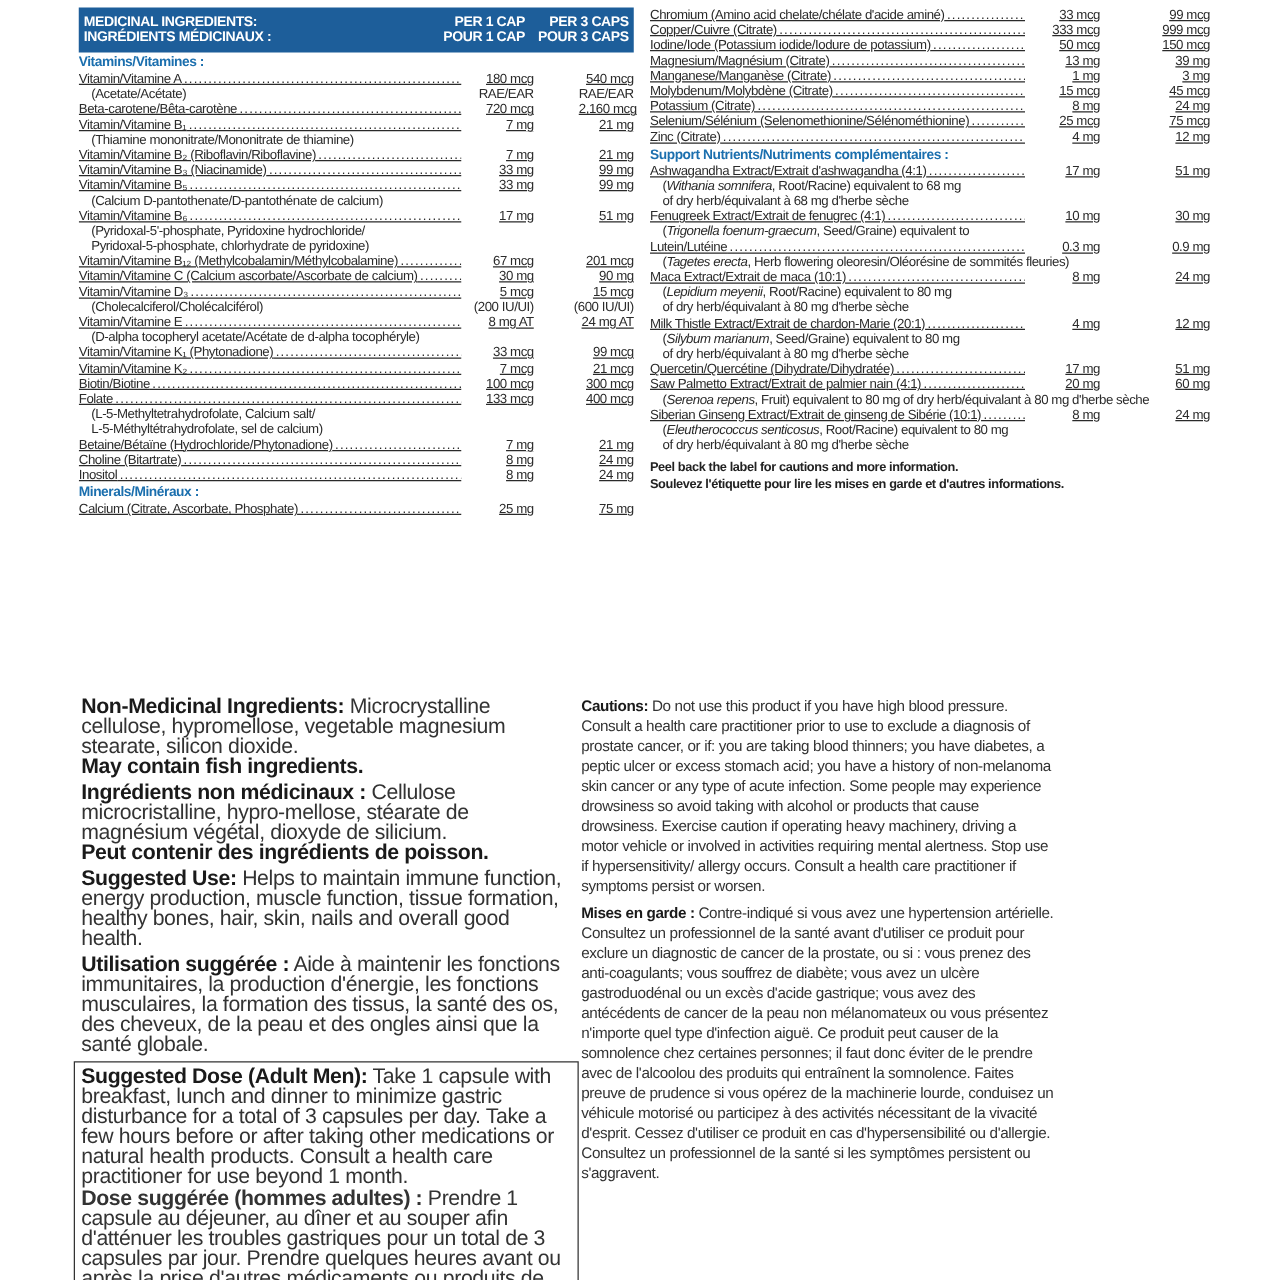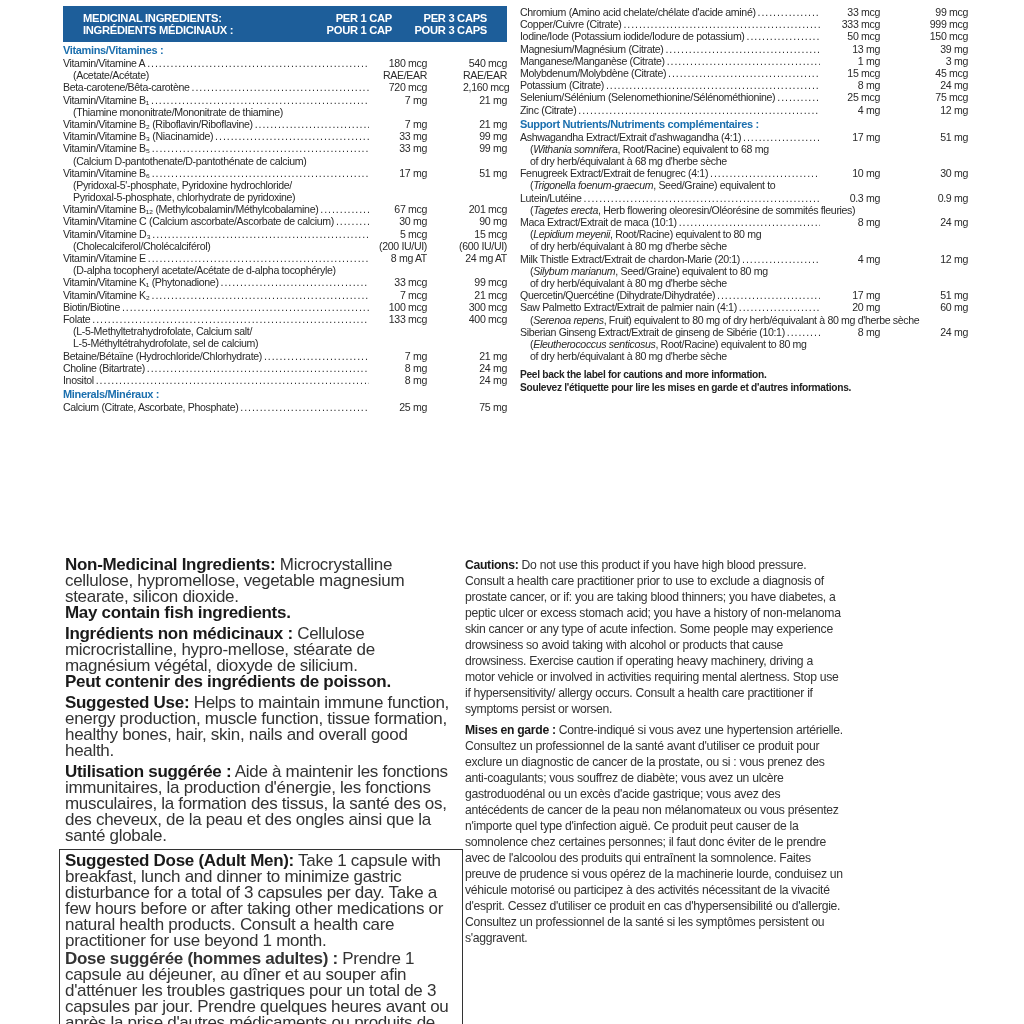--- a/index.html
+++ b/index.html
@@ -3,28 +3,28 @@
 <meta charset="utf-8">
 <style>
   * { box-sizing: border-box; margin: 0; padding: 0; }
   html, body { width: 1024px; height: 1024px; background: #ffffff; overflow: hidden; }
   body { position: relative; font-family: "Liberation Sans", sans-serif; color: #2a2a2a; }
 
   
   .table-left { position: absolute; left: 63px; top: 6px; width: 444px; font-size: 10.6px; letter-spacing: -0.35px; }
   .table-right { position: absolute; left: 520px; top: 6px; width: 448px; font-size: 10.6px; letter-spacing: -0.35px; }
 
-  .hdr { background: #1d5e9a; color: #fff; font-weight: bold; height: 36px; display: flex; align-items: center; padding: 0 20px; font-size: 11.2px; letter-spacing: -0.3px; line-height: 12.5px; gap: 12px; }
+  .hdr { background: #1d5e9a; color: #fff; font-weight: bold; height: 36px; display: flex; align-items: center; padding: 0 4px; font-size: 11.2px; letter-spacing: -0.3px; line-height: 12.5px; }
   .hdr .h-name { flex: 1; }
   .hdr .h-c1 { width: 82px; text-align: right; margin-right: 8px; }
   .hdr .h-c2 { width: 75px; text-align: right; }
 
   .sec { color: #1b6fae; font-weight: bold; font-size: 11px; height: 13px; line-height: 13px; margin-top: 2px; }
 
-  .row { display: flex; height: 12.2px; line-height: 12.2px; white-space: nowrap; }
+  .row { display: flex; height: 12.2px; line-height: 12.2px; white-space: nowrap; text-decoration: underline; }
   .row .name { flex: 1; overflow: hidden; position: relative; }
   .row .name.dots::after { content: " . . . . . . . . . . . . . . . . . . . . . . . . . . . . . . . . . . . . . . . . . . . . . . . . . . . . . . . . . . . . . . . . . . . . . . . . . . . . . . . . . . . . . . . . . ."; letter-spacing: -1px; }
   .row .c1 { width: 58px; text-align: right; padding-left: 2px; }
   .row .c2 { width: 80px; text-align: right; padding-left: 36px; }
   .table-right .row .c1 { width: 60px; }
   .table-right .row .c2 { width: 88px; }
   .sub { padding-left: 10px; height: 12.2px; line-height: 12.2px; white-space: nowrap; display: flex; }
   .sub .stext { flex: 1; }
   .sub .c1 { width: 58px; text-align: right; }
   .sub .c2 { width: 80px; text-align: right; }
@@ -162,21 +162,21 @@
         <span class="c1">133 mcg</span>
         <span class="c2">400 mcg</span>
       </div>
       <div class="sub">
         <span class="stext"><span>(L-5-Methyltetrahydrofolate, Calcium salt/</span></span>
       </div>
       <div class="sub">
         <span class="stext"><span>L-5-Méthyltétrahydrofolate, sel de calcium)</span></span>
       </div>
       <div class="row">
-        <span class="name dots">Betaine/Bétaïne (Hydrochloride/Chlorhydrate)</span>
+        <span class="name dots">Betaine/Bétaïne (Hydrochloride/Phytonadione)</span>
         <span class="c1">7 mg</span>
         <span class="c2">21 mg</span>
       </div>
       <div class="row">
         <span class="name dots">Choline (Bitartrate)</span>
         <span class="c1">8 mg</span>
         <span class="c2">24 mg</span>
       </div>
       <div class="row">
         <span class="name dots">Inositol</span>

